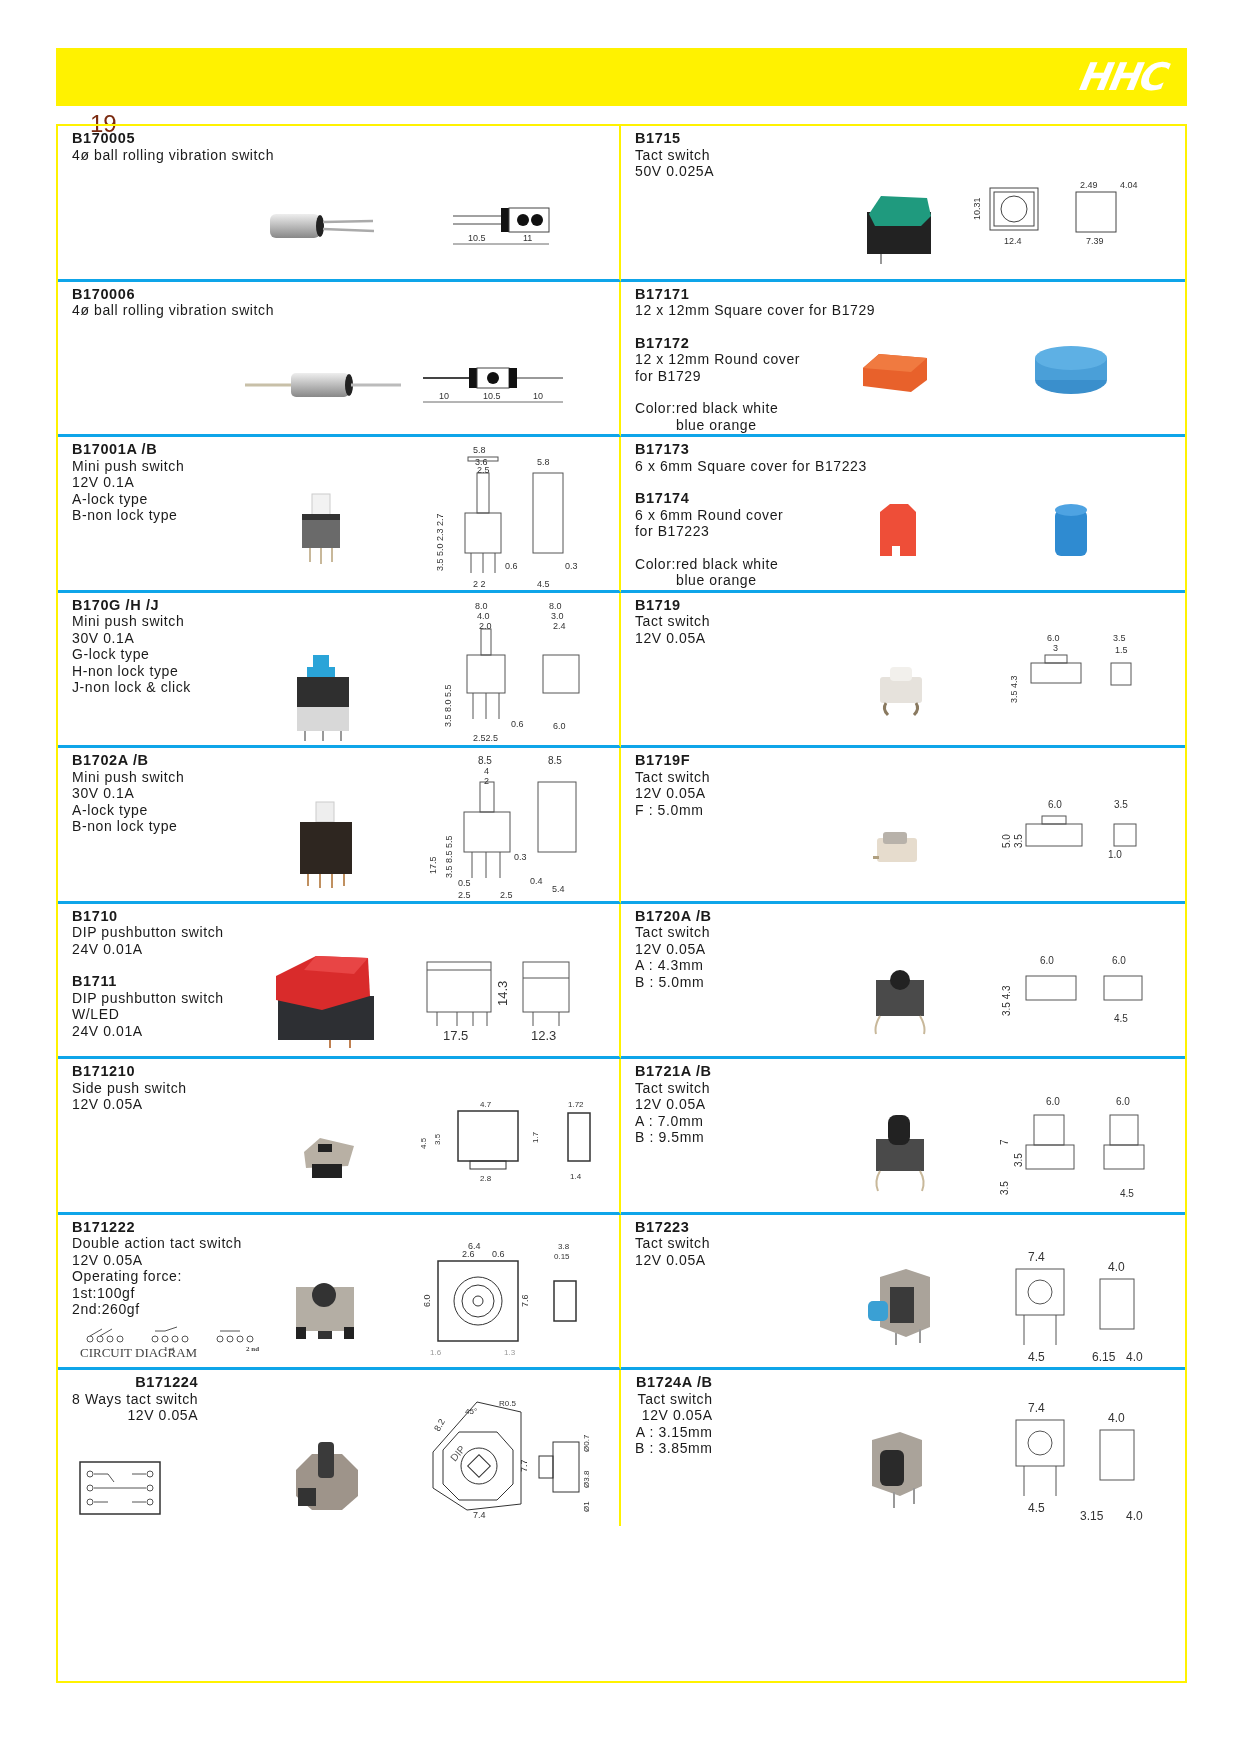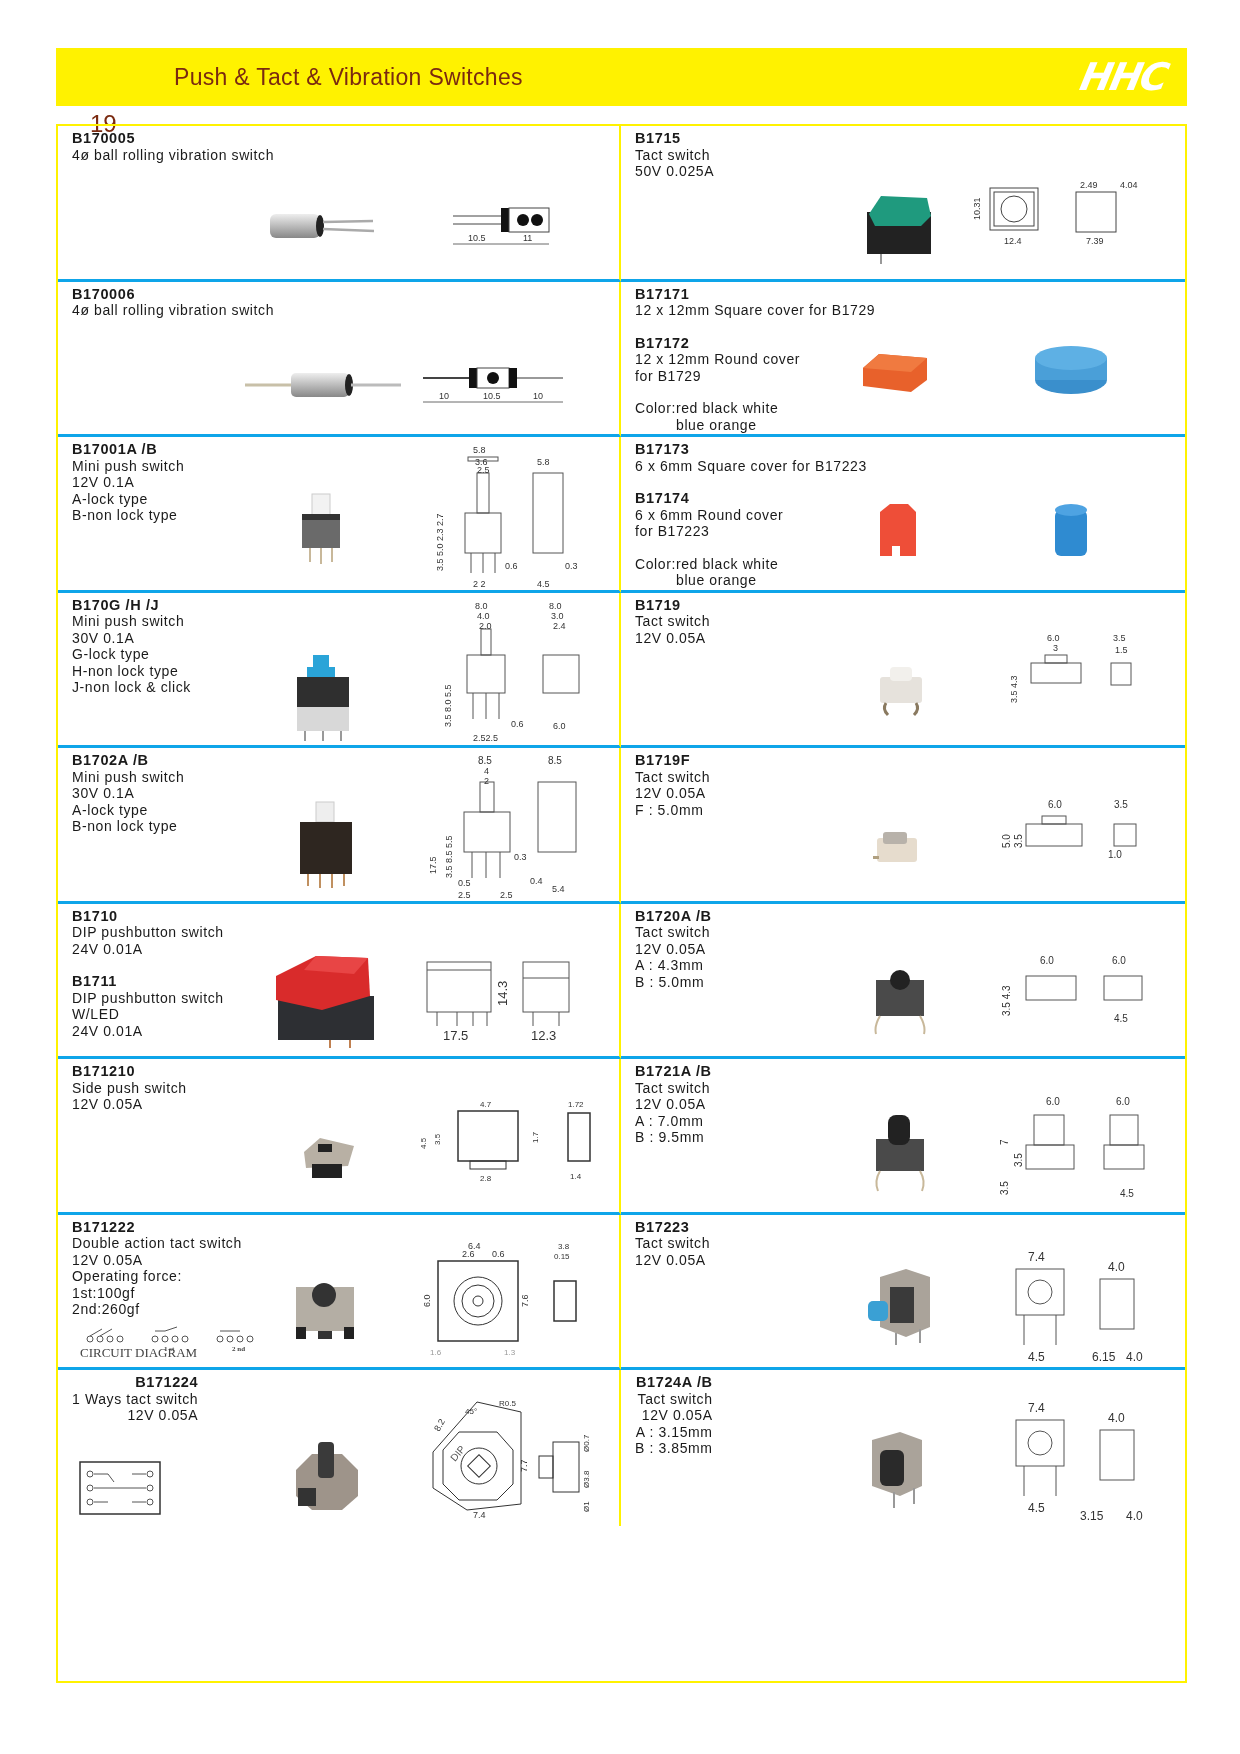--- a/index.html
+++ b/index.html
@@ -20,21 +20,20 @@
   .gap{display:block;height:16px;}
   .indent{padding-left:41px;}
   .photo{position:absolute;}
   svg{display:block;}
 </style>
 </head>
 <body>
 
 <div class="header">
   <span class="page-num">19</span>
-  <span class="page-title">Push &amp; Tact &amp; Vibration Switches</span>
   <div class="logo">
     <span class="logo-text">HHC</span>
     <span class="logo-star">★</span>
   </div>
 </div>
 
 <div class="grid">
 
   <div class="cell">
     <div class="text">
@@ -459,21 +458,21 @@
             <line x1="85" y1="6" x2="97" y2="2"></line>
           <circle cx="140" cy="14" r="3"></circle>
             <circle cx="150" cy="14" r="3"></circle>
             <circle cx="160" cy="14" r="3"></circle>
             <circle cx="170" cy="14" r="3"></circle>
           <line x1="140" y1="6" x2="160" y2="6"></line>
         </g>
       </svg>
       <span style="position:absolute;left:0;top:20px;font-size:13px;font-family:'Liberation Serif',serif;color:#444">CIRCUIT DIAGRAM</span>
       <span style="position:absolute;left:84px;top:20px;font-size:7px;font-weight:bold;font-family:'Liberation Serif',serif;color:#444">1 st</span>
-      <span style="position:absolute;left:152px;top:20px;font-size:7px;font-weight:bold;font-family:'Liberation Serif',serif;color:#444">2 nd</span>
+      <span style="position:absolute;left:166px;top:20px;font-size:7px;font-weight:bold;font-family:'Liberation Serif',serif;color:#444">2 nd</span>
     </div>
     <svg class="photo" style="left:232px;top:58px" width="70" height="70">
       <rect x="6" y="14" width="58" height="44" fill="#b4aea4"></rect>
       <circle cx="34" cy="22" r="12" fill="#333"></circle>
       <rect x="6" y="54" width="10" height="12" fill="#222"></rect>
         <rect x="54" y="54" width="10" height="12" fill="#222"></rect>
       <rect x="28" y="58" width="14" height="8" fill="#333"></rect>
     </svg>
     <svg class="photo" style="left:360px;top:26px" width="180" height="120">
       <rect x="20" y="20" width="80" height="80" fill="none" stroke="#333" stroke-width="1.5"></rect>
@@ -515,21 +514,21 @@
       <rect x="104" y="30" width="34" height="50" fill="none" stroke="#555"></rect>
       <text x="112" y="22" font-size="12" fill="#333">4.0</text>
       <text x="96" y="112" font-size="12" fill="#333">6.15</text>
         <text x="130" y="112" font-size="12" fill="#333">4.0</text>
     </svg>
   </div>
 
   <div class="cell last">
     <div class="text">
       <span class="code">B171224</span>
-      <span class="line">1 Ways tact switch</span>
+      <span class="line">8 Ways tact switch</span>
       <span class="line">12V 0.05A</span>
     </div>
     <svg class="photo" style="left:20px;top:90px" width="84" height="56">
       <rect x="2" y="2" width="80" height="52" fill="none" stroke="#333" stroke-width="1.5"></rect>
       <g fill="none" stroke="#555">
         <circle cx="12" cy="14" r="3"></circle>
           <circle cx="72" cy="14" r="3"></circle>
         <circle cx="12" cy="28" r="3"></circle>
           <circle cx="72" cy="28" r="3"></circle>
         <circle cx="12" cy="42" r="3"></circle>

